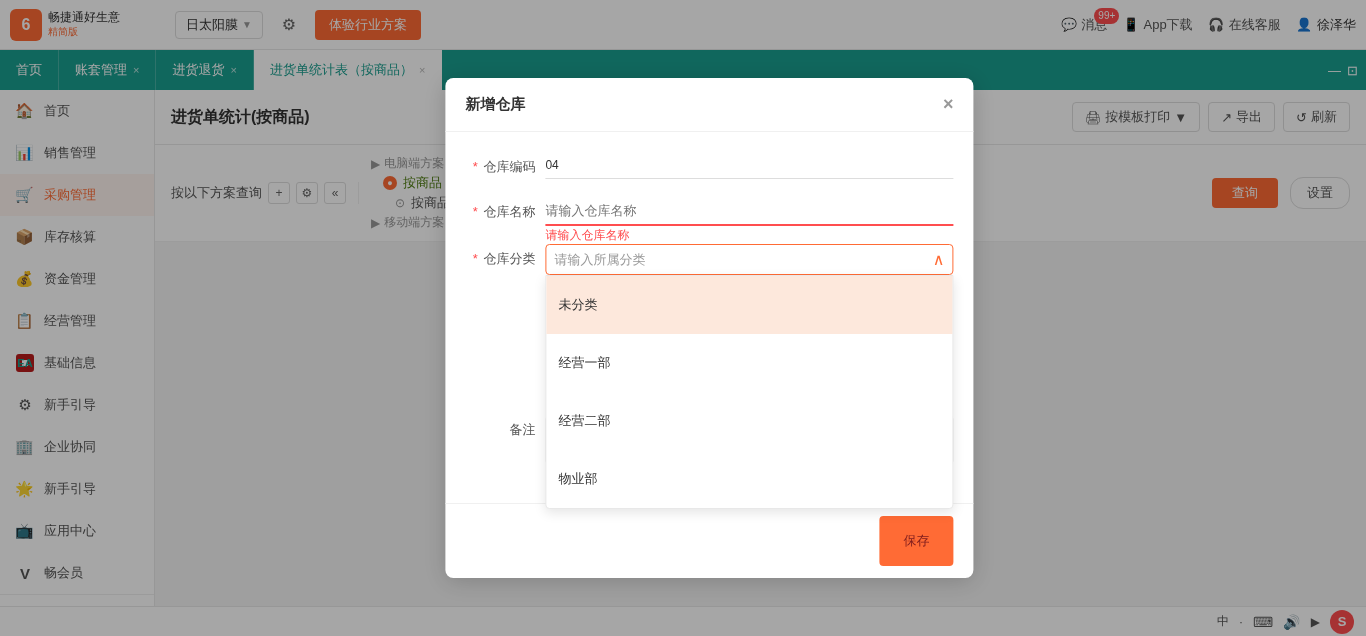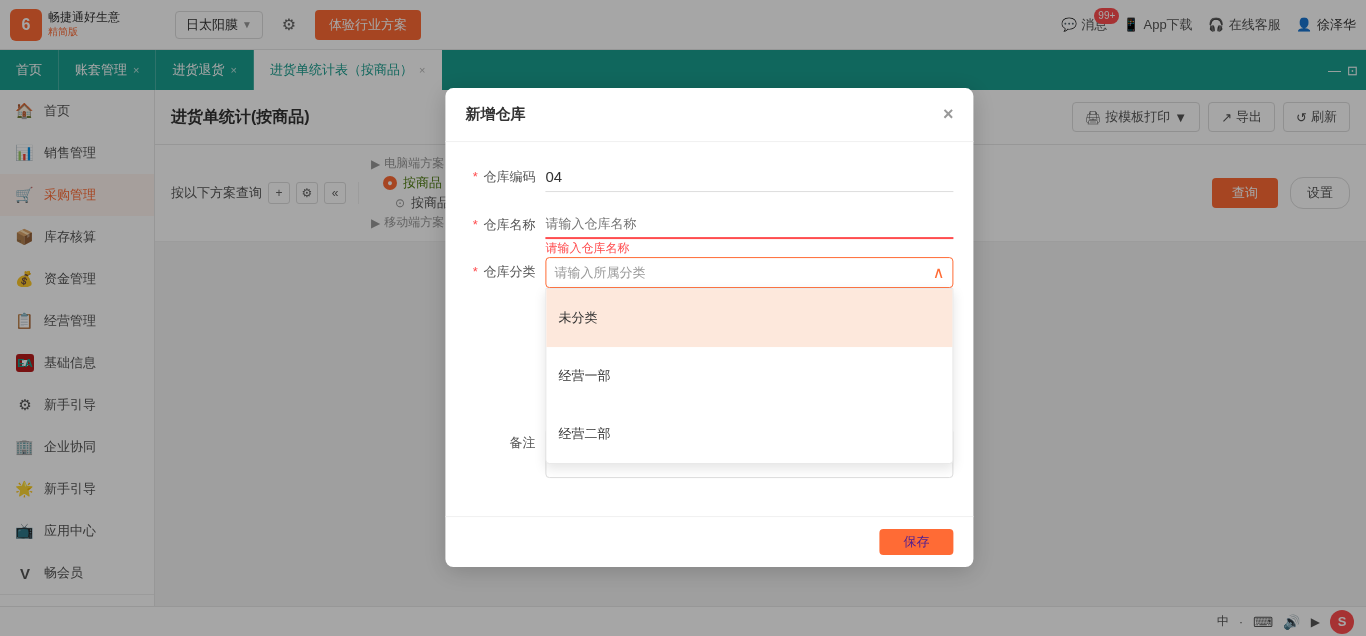--- a/index.html
+++ b/index.html
@@ -214,23 +214,23 @@
     }
     .dropdown-option.highlighted { background: #fde8dc; }
 
     .modal-footer {
       display: flex; justify-content: flex-end;
       padding: 12px 20px;
       border-top: 1px solid #f0f0f0;
       gap: 8px;
     }
     .btn-save {
-      background: #ff6b35; color: #4c1d95;
+      background: #ff6b35; color: #7f1d1d;
       border: none; border-radius: 4px;
-      padding: 4px 24px; cursor: pointer; font-size: 13px;
+      padding: 16px 24px; cursor: pointer; font-size: 13px;
     }
 
     
     .status-bar {
       position: fixed; bottom: 0; left: 0; right: 0;
       height: 30px;
       background: #fff;
       border-top: 1px solid #e8e8e8;
       display: flex; align-items: center; justify-content: flex-end;
       padding: 0 12px; gap: 12px;
@@ -499,21 +499,21 @@
     <span>新增仓库</span>
     <div class="modal-close">×</div>
   </div>
   <div class="modal-body">
 
     <div class="form-row">
       <div class="form-label">
         <span class="required">*</span>
         <span>仓库编码</span>
       </div>
-      <input type="text" class="form-input" value="04" style="flex: 1 1 0%; border-top: none; border-right: none; border-left: none; border-image: initial; border-bottom: 1px solid rgb(221, 221, 221); padding: 6px 0px; font-size: 15px; outline: none;">
+      <input type="text" class="form-input" value="04" style="flex: 1 1 0%; border-top: none; border-right: none; border-left: none; border-image: initial; border-bottom: 1px solid rgb(221, 221, 221); padding: 6px 0px; font-size: 12px; outline: none;">
     </div>
 
     <div class="form-row">
       <div class="form-label">
         <span class="required">*</span>
         <span>仓库名称</span>
       </div>
       <div style="flex:1;position:relative;">
         <input type="text" class="form-input error-border" style="width: 100%; border-top: none; border-right: none; border-left: none; border-image: initial; border-bottom: 2px solid rgb(255, 77, 79); padding: 6px 0px; font-size: 13px; outline: none;" placeholder="请输入仓库名称">
         <div class="error-msg" style="top:30px;left:0;">请输入仓库名称</div>
@@ -528,20 +528,21 @@
       <div style="flex:1;position:relative;">
         <div style="display:flex;align-items:center;border:1px solid #ff6b35;border-radius:4px;padding:5px 8px;cursor:pointer;background:white;">
           <span style="flex:1;color:#999;font-size:13px;">请输入所属分类</span>
           <span style="color:#ff6b35;font-size:16px;">∧</span>
         </div>
 
         <div class="dropdown-list">
           <div class="dropdown-option highlighted">未分类</div>
           <div class="dropdown-option">经营一部</div>
           <div class="dropdown-option">经营二部</div>
+          <div class="dropdown-option">物业部</div>
         </div>
       </div>
     </div>
 
     <div class="form-row" style="margin-top:140px;">
       <div class="form-label">备注</div>
       <textarea class="form-input" style="width: 100%; border: 1px solid rgb(221, 221, 221); border-radius: 4px; padding: 6px; font-size: 13px; outline: none; resize: none; height: 50px; flex: 1 1 0%;"></textarea>
     </div>
   </div>
   <div class="modal-footer">

